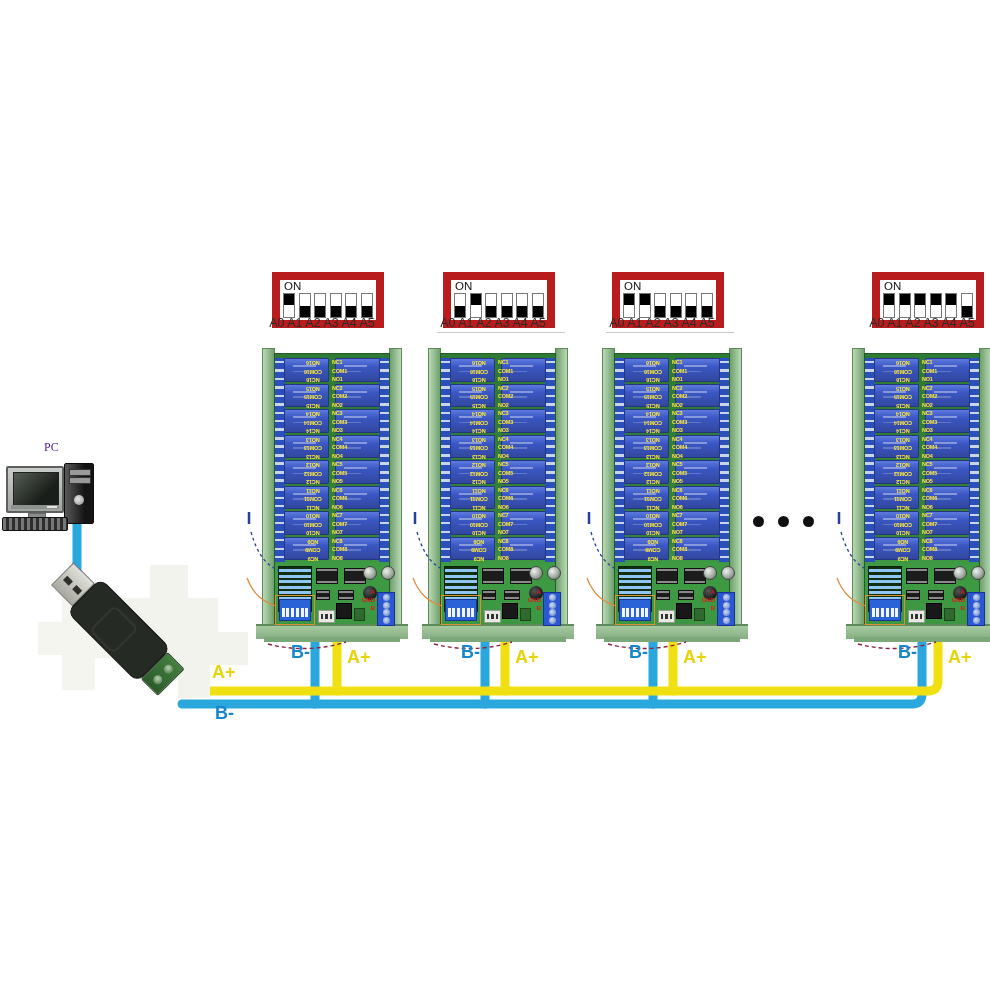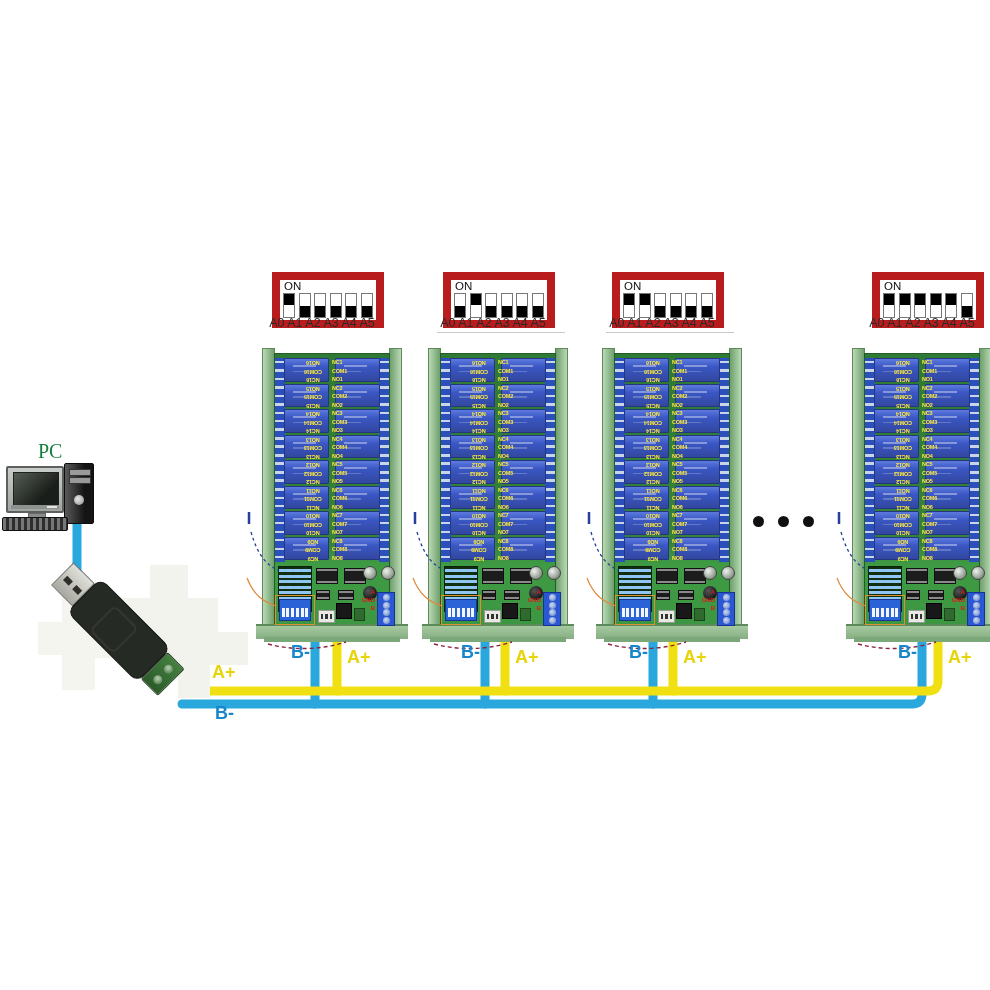--- a/index.html
+++ b/index.html
@@ -61,21 +61,21 @@
   .greensq{position:absolute;left:92px;top:260px;width:9px;height:11px;background:#2f6b2e;border:1px solid #1d441c;}
 
   
   .wlabel{position:absolute;font-weight:bold;font-size:18px;white-space:nowrap;}
   .wlabel.blue{color:#1787cb;} .wlabel.yellow{color:#e8d40a;}
 
   
   .dot{position:absolute;width:11px;height:11px;border-radius:50%;background:#101010;}
 
   
-  #pc-label{position:absolute;left:38px;top:440px;font-family:"Liberation Serif",serif;font-size:20px;color:#15803d;}
+  #pc-label{position:absolute;left:44px;top:440px;font-family:"Liberation Serif",serif;font-size:12px;color:#4c1d95;}
   #tower{position:absolute;left:64px;top:463px;width:30px;height:61px;background:linear-gradient(90deg,#5a5a5a,#141414 70%);border:1px solid #0c0c0c;border-radius:2px;box-sizing:border-box;}
   #tower .slot{position:absolute;left:4px;width:20px;height:5px;background:#9a9a9a;border:1px solid #333;}
   #tower .btn{position:absolute;left:9px;top:31px;width:10px;height:10px;border-radius:50%;background:radial-gradient(circle at 40% 40%,#e8e8e8,#8a8a8a);}
   #monitor{position:absolute;left:6px;top:466px;width:58px;height:47px;background:linear-gradient(180deg,#c9cdc9,#a2a6a2);border:2px solid #5f5f5f;border-radius:2px;box-sizing:border-box;}
   #monitor .screen{position:absolute;left:5px;top:4px;width:44px;height:32px;background:linear-gradient(135deg,#555d55,#1a1e1a 70%);border:1px solid #202020;}
   #monitor .chin{position:absolute;left:3px;bottom:2px;width:48px;height:4px;background:#8e928e;}
   #monitor .chin i{position:absolute;right:2px;top:1px;width:10px;height:2px;background:#e5e5e5;}
   #stand{position:absolute;left:28px;top:513px;width:16px;height:4px;background:#8a8e8a;border:1px solid #666;}
   #keyboard{position:absolute;left:2px;top:517px;width:64px;height:12px;background:#2e2e2e;border:1px solid #111;border-radius:2px;
             background-image:repeating-linear-gradient(90deg,#777 0 3px,rgba(0,0,0,0) 3px 6px);}

